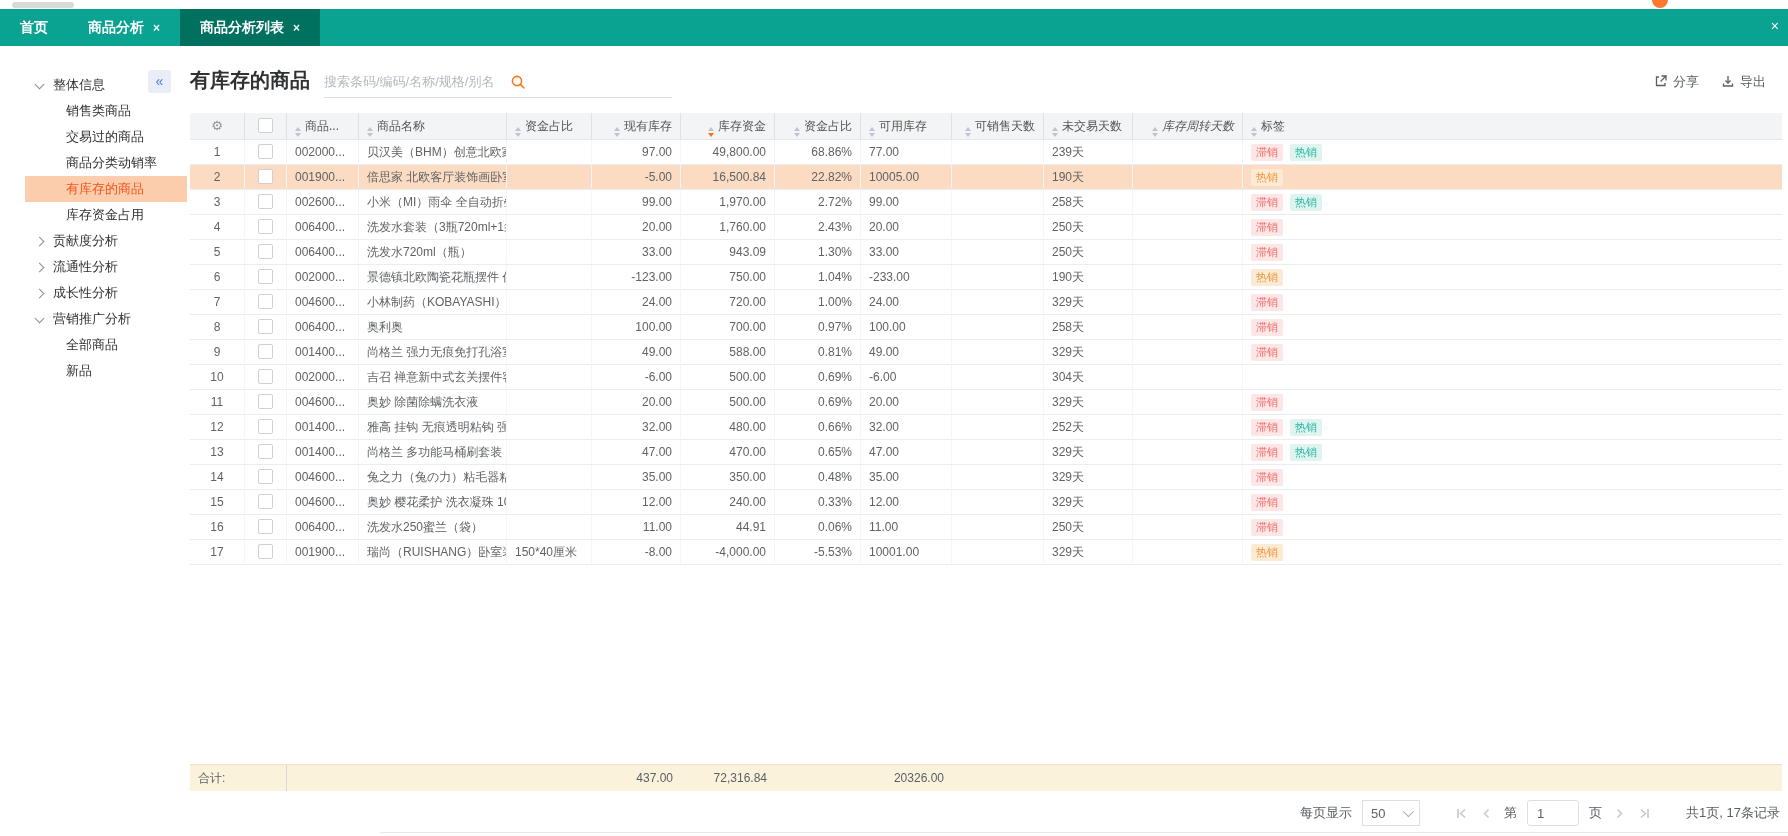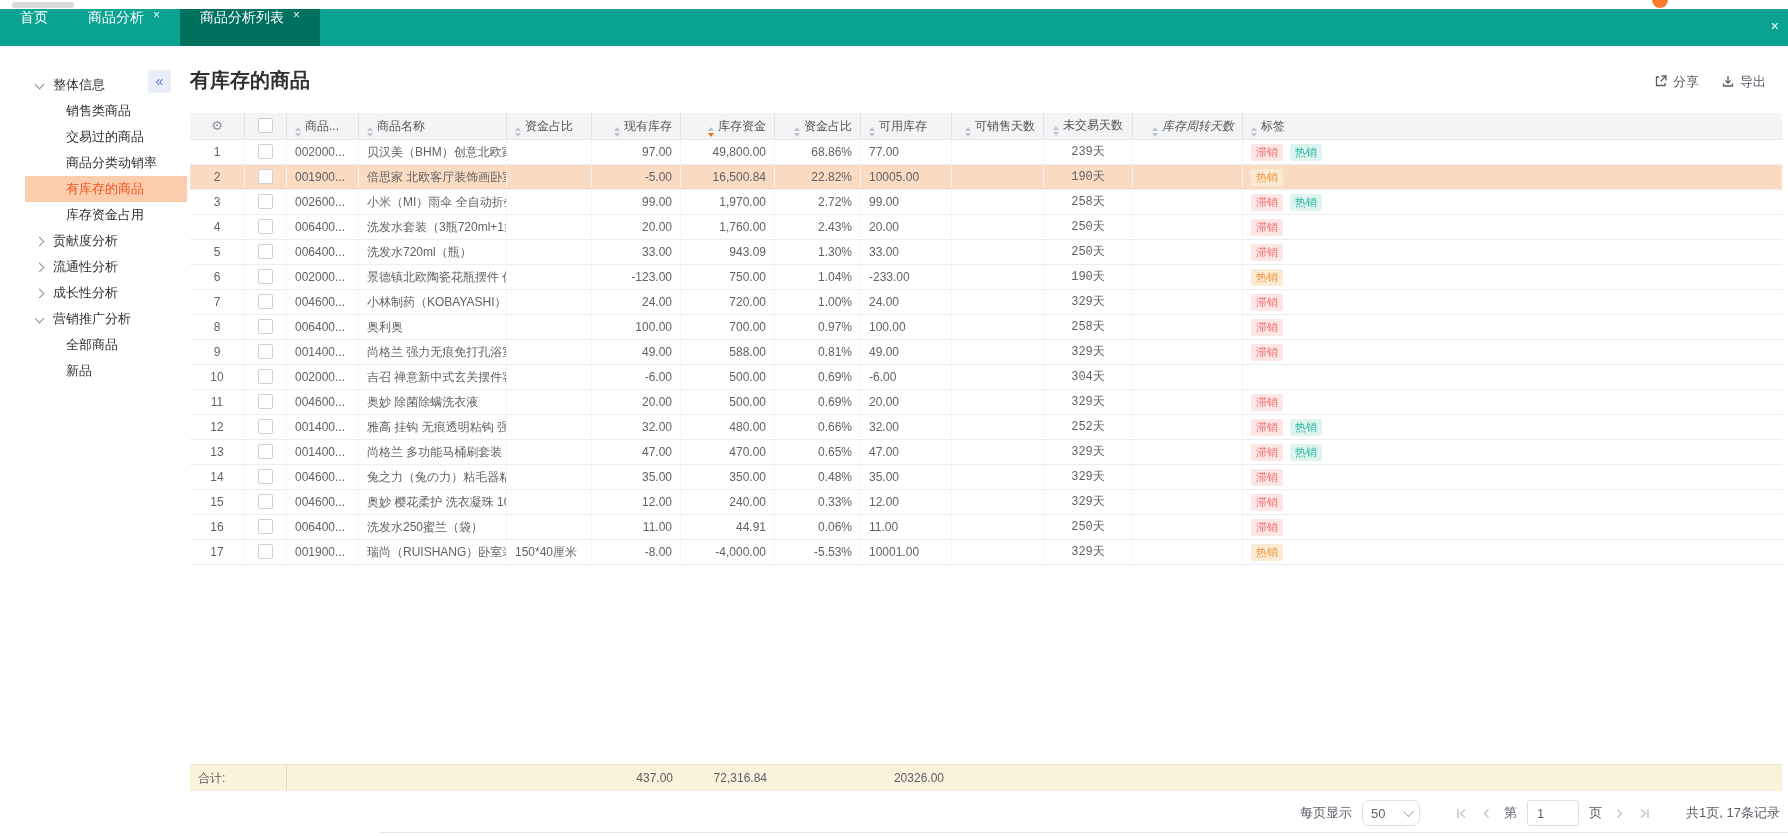--- a/index.html
+++ b/index.html
@@ -7,21 +7,21 @@
        font-family:"Liberation Sans","DejaVu Sans",sans-serif;color:#606266;font-size:12px;}
 
   
   .top-strip{position:absolute;left:0;top:0;width:100%;height:9px;background:#fff;}
   .top-pill{position:absolute;left:12px;top:2px;width:62px;height:6px;border-radius:3px;background:#d9d9d9;}
   .top-avatar{position:absolute;left:1652px;top:-8px;width:16px;height:16px;border-radius:50%;background:#ff7a2f;}
 
   
   .tabbar{position:absolute;left:0;top:9px;width:100%;height:37px;background:#0ba austin;}
   .tabbar{background:#0aa392;display:flex;align-items:stretch;}
-  .tab{display:flex;align-items:flex-start;padding:0 20px;color:#fff;font-size:14px;cursor:default;}
+  .tab{display:flex;align-items:center;padding:0 20px;color:#fff;font-size:14px;cursor:default;font-weight:bold;}
   .tab.active{background:#00705f;}
   .tab-close{margin-left:9px;font-size:12px;color:#e8f5f2;line-height:1;}
   .win-close{position:absolute;right:9px;top:19px;color:#fff;font-size:14px;line-height:1;}
 
   
   .sidebar{position:absolute;left:25px;top:46px;width:162px;bottom:0;background:#fff;padding-top:26px;box-sizing:border-box;}
   .side-item{height:26px;line-height:26px;white-space:nowrap;color:#303133;font-size:13px;position:relative;}
   .side-item.parent{padding-left:28px;}
   .side-item.child{padding-left:41px;}
   .side-item.active{background:#fbcdad;color:#f4541e;}
@@ -50,21 +50,21 @@
   .col-0{width:55px;text-align:center;}
   .col-1{width:42px;text-align:center;}
   .col-2{width:72px;}
   .col-3{width:148px;}
   .col-4{width:85px;}
   .col-5{width:89px;text-align:right;}
   .col-6{width:94px;text-align:right;}
   .col-7{width:86px;text-align:right;}
   .col-8{width:91px;}
   .col-9{width:92px;text-align:right;}
-  .col-10{width:89px;text-align:center;font-family:Liberation Mono, monospace;}
+  .col-10{width:89px;text-align:left;}
   .col-11{width:110px;text-align:right;font-style:italic;}
   .col-12{width:539px;}
   .thead{height:26px;line-height:26px;background:#f3f4f6;border-bottom:1px solid #e4e7ed;font-size:12px;color:#555;}
   .thead .cell{border-right:1px solid #e0e2e7;height:26px;}
   .thead .cell:last-child{border-right:none;}
   .gear{color:#909399;font-size:13px;}
   .caret{display:inline-flex;flex-direction:column;gap:2px;margin-right:4px;transform:translateY(1px);}
   .caret i{width:0;height:0;border-left:3.5px solid transparent;border-right:3.5px solid transparent;display:block;}
   .caret i.up{border-bottom:4px solid #c0c4cc;}
   .caret i.down{border-top:4px solid #c0c4cc;}
@@ -85,21 +85,21 @@
   .totals .cell{height:26px;}
   .t-label{width:97px;border-right:1px solid #d8d8d8;}
   .t-sp1{width:305px;}
   .t-stock{width:89px;text-align:right;}
   .t-fund{width:94px;text-align:right;}
   .t-sp2{width:86px;}
   .t-avail{width:91px;text-align:right;}
 
   
   .pagination{position:absolute;right:8px;bottom:8px;height:30px;display:flex;align-items:center;gap:10px;color:#5a5e66;font-size:13px;}
-  .pg-select{display:inline-flex;align-items:center;justify-content:space-between;width:58px;height:26px;border:1px solid #dcdfe6;border-radius:7px;padding:0 8px;box-sizing:border-box;color:#606266;}
+  .pg-select{display:inline-flex;align-items:center;justify-content:space-between;width:58px;height:26px;border:1px solid #dcdfe6;border-radius:0;padding:0 8px;box-sizing:border-box;color:#606266;}
   .pg-select .chev2{display:inline-block;width:7px;height:7px;border-right:1.4px solid #a8abb2;border-bottom:1.4px solid #a8abb2;transform:rotate(45deg) translateY(-2px);}
   .pg-input{display:inline-block;width:52px;height:26px;border:1px solid #dcdfe6;border-radius:3px;line-height:26px;text-align:left;padding:0 9px;box-sizing:border-box;}
   .pg-nav{display:inline-flex;}
   .pg-nav svg{stroke:#c5c9d1;fill:none;stroke-width:1.6;}
   .pg-gap{width:14px;}
   .bottom-rule{position:absolute;left:190px;right:0;bottom:3px;height:1px;background:#e4e7ed;}
 </style>
 </head>
 <body>
 
@@ -135,20 +135,29 @@
     <div class="side-item parent"><span class="chev right"></span><span>成长性分析</span></div>
     <div class="side-item parent"><span class="chev down"></span><span>营销推广分析</span></div>
     <div class="side-item child"><span>全部商品</span></div>
     <div class="side-item child"><span>新品</span></div>
   </div>
 <div class="collapse-btn">«</div>
 
 <div class="main">
   <div class="main-header">
     <span class="page-title">有库存的商品</span>
+    <div class="searchbox">
+      <span class="search-ph">搜索条码/编码/名称/规格/别名</span>
+      <span class="search-ic">
+        <svg width="16" height="16" viewBox="0 0 16 16">
+            <circle cx="7" cy="7" r="4.6" fill="none" stroke="#f57a1f" stroke-width="1.6"></circle>
+            <line x1="10.4" y1="10.4" x2="14" y2="14" stroke="#f57a1f" stroke-width="1.6" stroke-linecap="round"></line>
+          </svg>
+      </span>
+    </div>
     <div class="mh-spacer"></div>
     <span class="action">
       <span>
         <svg width="14" height="14" viewBox="0 0 14 14" fill="none" stroke="#5a5e66" stroke-width="1.3">
             <path d="M5 3 H2.5 V11.5 H11 V9"></path>
             <path d="M7.5 2 H12 V6.5"></path>
             <path d="M12 2 L6.5 7.5"></path>
           </svg>
       </span>
       <span>分享</span>

